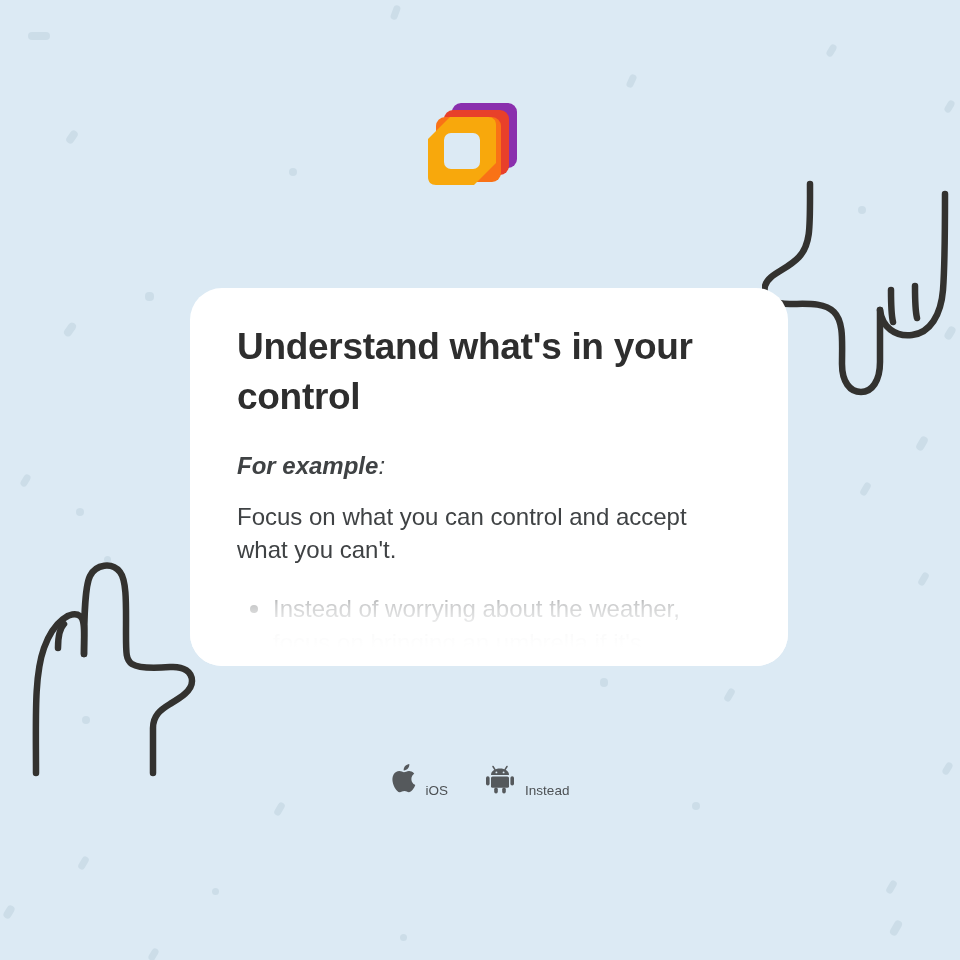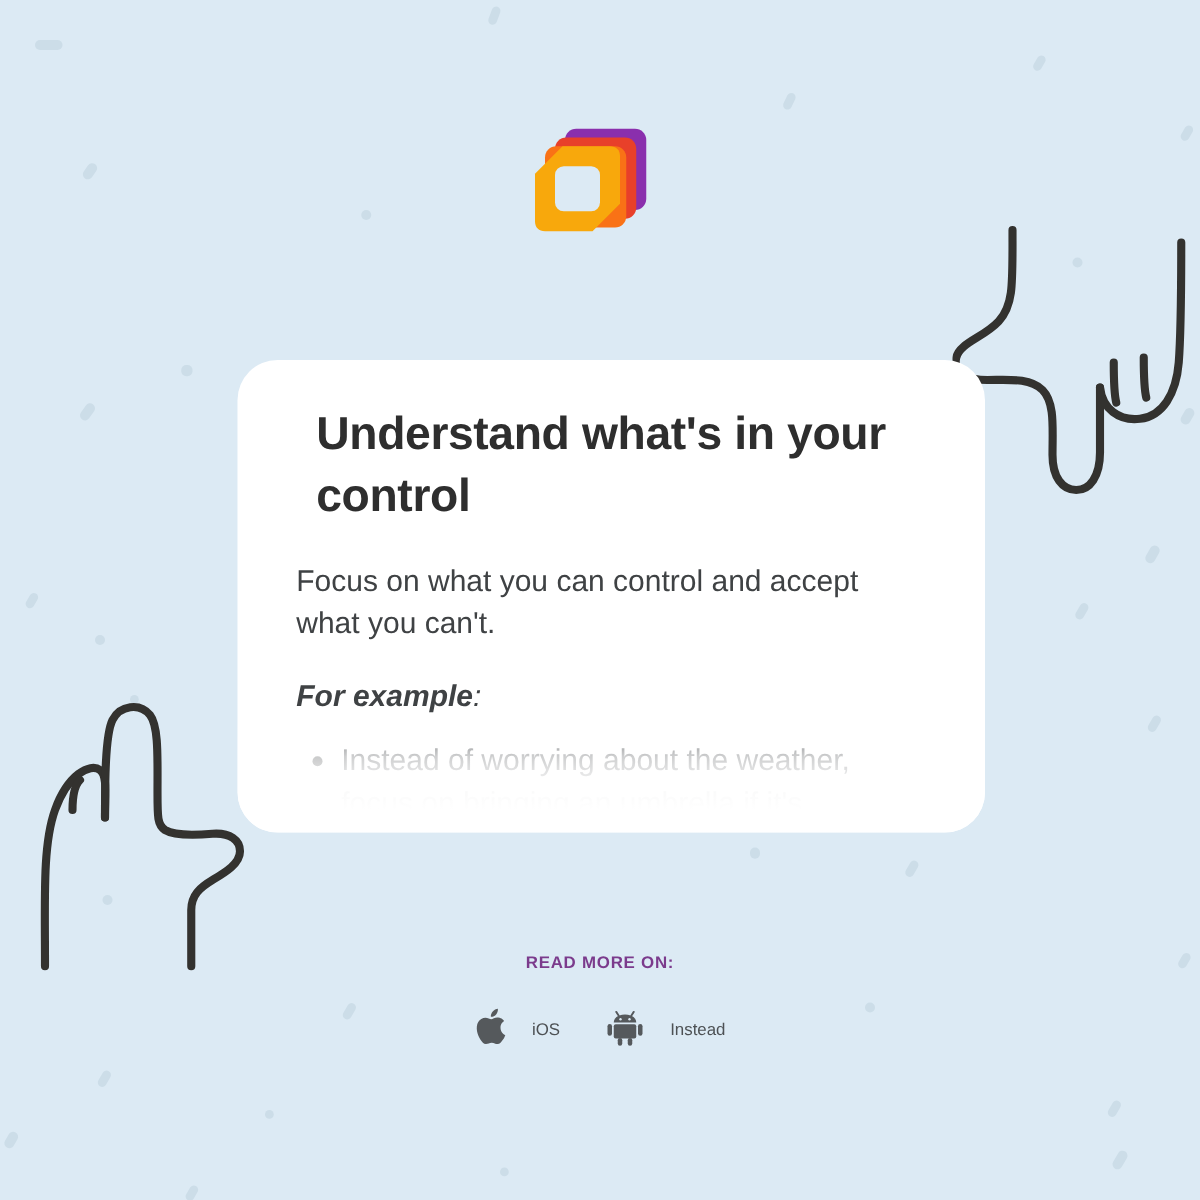--- a/index.html
+++ b/index.html
@@ -63,21 +63,21 @@
   #card-inner {
     padding: 34px 48px 0 47px;
     box-sizing: border-box;
   }
   #card-title {
     font-size: 37px;
     font-weight: bold;
     line-height: 1.34;
     color: #2e2e2e;
     letter-spacing: -0.3px;
-    margin: 0 0 28px 16px;
+    margin: 0 0 28px 0;
   }
   #card-body {
     font-size: 24px;
     line-height: 1.38;
     color: #3f4244;
     margin: 0 0 26px 0;
   }
   #card-example-line {
     font-size: 24px;
     line-height: 1.38;
@@ -156,22 +156,22 @@
   #wordmark-tld { font-weight: normal; }
 
   #store-badges {
     display: flex;
     justify-content: center;
     align-items: center;
     gap: 36px;
   }
   .store-badge {
     display: flex;
-    align-items: center;
-    gap: 20px;
+    align-items: flex-end;
+    gap: 9px;
   }
   .store-label {
     font-size: 13.5px;
     color: #4d5154;
   }
 </style>
 </head>
 <body>
 
 <div id="confetti-layer">
@@ -239,31 +239,30 @@
     <rect x="19" y="10" width="65" height="65" rx="9" fill="#e8402a"></rect>
     <rect x="11" y="17" width="65" height="65" rx="9" fill="#f97216"></rect>
     <path d="M3 39 L25 17 H63 C68 17 71 20 71 25 V63 L49 85 H11 C6 85 3 82 3 77 Z" fill="#f8a80c"></path>
     <rect x="19" y="33" width="36" height="36" rx="7" fill="#dceaf4"></rect>
   </svg>
 </div>
 
 <div id="idea-card">
   <div id="card-inner">
     <h1 id="card-title">Understand what's in your control</h1>
+    <p id="card-example-line"><span id="card-example-label">For example</span><span id="card-example-colon">:</span></p>
     <p id="card-body">Focus on what you can control and accept what you can't.</p>
-    <p id="card-example-line"><span id="card-example-label">For example</span><span id="card-example-colon">:</span></p>
     <ul id="card-bullet-list">
       <li class="bullet-item">Instead of worrying about the weather, focus on bringing an umbrella if it's</li>
     </ul>
   </div>
   <div id="card-fade"></div>
 </div>
 
 <div id="footer">
-  <div id="read-more-label">READ MORE ON:</div>
 
 
   <div id="store-badges">
     <div class="store-badge">
       <span>
         <svg width="26" height="32" viewBox="0 0 26 32" xmlns="http://www.w3.org/2000/svg">
           <path d="M20.4 16.9c0-3.5 2.8-5.1 2.9-5.2-1.6-2.3-4.1-2.6-5-2.7-2.1-.2-4.2 1.3-5.3 1.3-1.1 0-2.8-1.2-4.6-1.2-2.4 0-4.6 1.4-5.8 3.5-2.5 4.3-.6 10.6 1.8 14.1 1.2 1.7 2.6 3.6 4.4 3.5 1.8-.1 2.5-1.1 4.6-1.1s2.7 1.1 4.6 1.1c1.9 0 3.1-1.7 4.3-3.4 1.4-1.9 1.9-3.8 1.9-3.9-.1 0-3.7-1.4-3.8-5.6z" fill="#55595c"></path>
           <path d="M16.9 6.5c1-1.2 1.6-2.8 1.4-4.5-1.4.1-3.1 1-4.1 2.1-.9 1-1.7 2.7-1.5 4.3 1.6.1 3.2-.8 4.2-1.9z" fill="#55595c"></path>
         </svg>
       </span>

